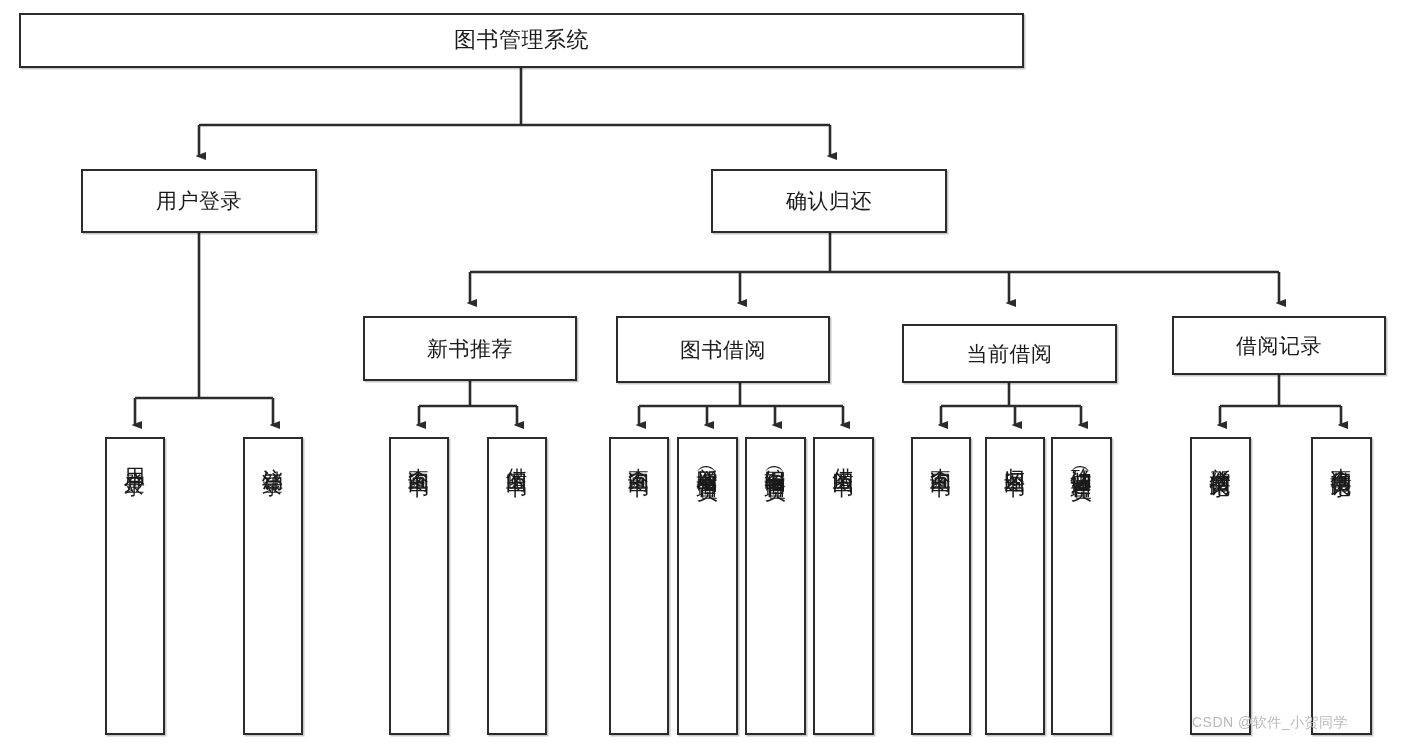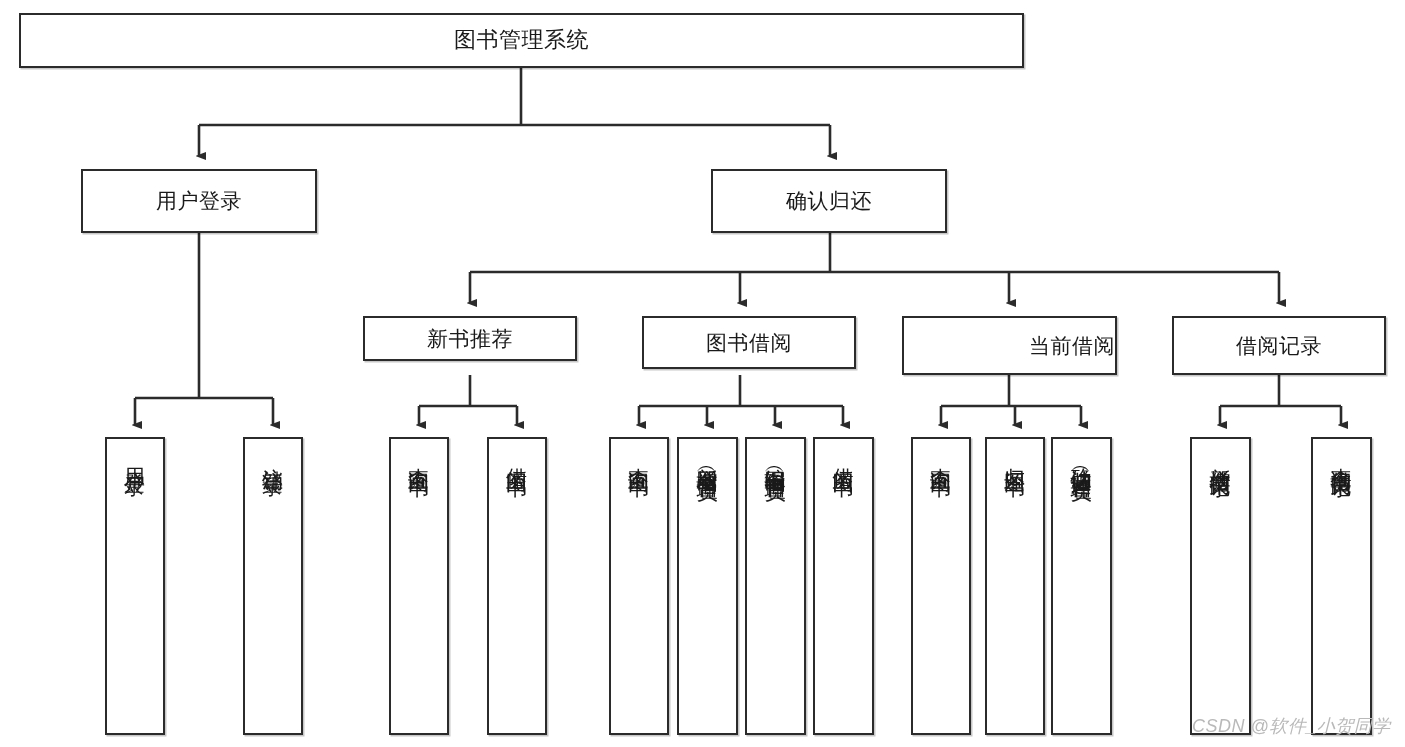--- a/index.html
+++ b/index.html
@@ -59,25 +59,24 @@
     letter-spacing: 3px;
     white-space: nowrap;
     margin: 0 auto;
   }
   .node.vertical.tall .label {
     letter-spacing: 2px;
   }
   .watermark {
     position: absolute;
     color: #b9b9b9;
-    font-size: 18px;
+    font-size: 14px;
     letter-spacing: 0.5px;
     white-space: nowrap;
     user-select: none;
-    font-style: italic;
   }
 </style>
 </head>
 <body>
 
 <div id="canvas">
 
   <svg class="wires" viewBox="0 0 1405 747" xmlns="http://www.w3.org/2000/svg">
     <defs>
       <marker id="arrow" markerWidth="10" markerHeight="10" refX="4" refY="7" orient="auto" markerUnits="userSpaceOnUse">
@@ -132,27 +131,27 @@
     <span class="label">图书管理系统</span>
   </div>
 
   <div class="node horizontal" style="left:81px; top:169px; width:236px; height:64px;">
     <span class="label">用户登录</span>
   </div>
   <div class="node horizontal" style="left:711px; top:169px; width:236px; height:64px;">
     <span class="label">确认归还</span>
   </div>
 
-  <div class="node horizontal" style="left:363px; top:316px; width:214px; height:45px;">
+  <div class="node horizontal" style="left:363px; top:316px; width:214px; height:65px;">
     <span class="label">新书推荐</span>
   </div>
-  <div class="node horizontal" style="left:642px; top:316px; width:214px; height:53px;">
+  <div class="node horizontal" style="left:616px; top:316px; width:214px; height:67px;">
     <span class="label">图书借阅</span>
   </div>
-  <div class="node horizontal" style="left:902px; top:316px; width:215px; height:59px;justify-content:flex-end;">
+  <div class="node horizontal" style="left:902px; top:324px; width:215px; height:59px;">
     <span class="label">当前借阅</span>
   </div>
   <div class="node horizontal" style="left:1172px; top:316px; width:214px; height:59px;justify-content:center;">
     <span class="label">借阅记录</span>
   </div>
 
   <div class="node vertical" style="left:105px; top:437px; width:60px; height:298px;">
     <span class="label">用户登录</span>
   </div>
   <div class="node vertical" style="left:243px; top:437px; width:60px; height:298px;">

